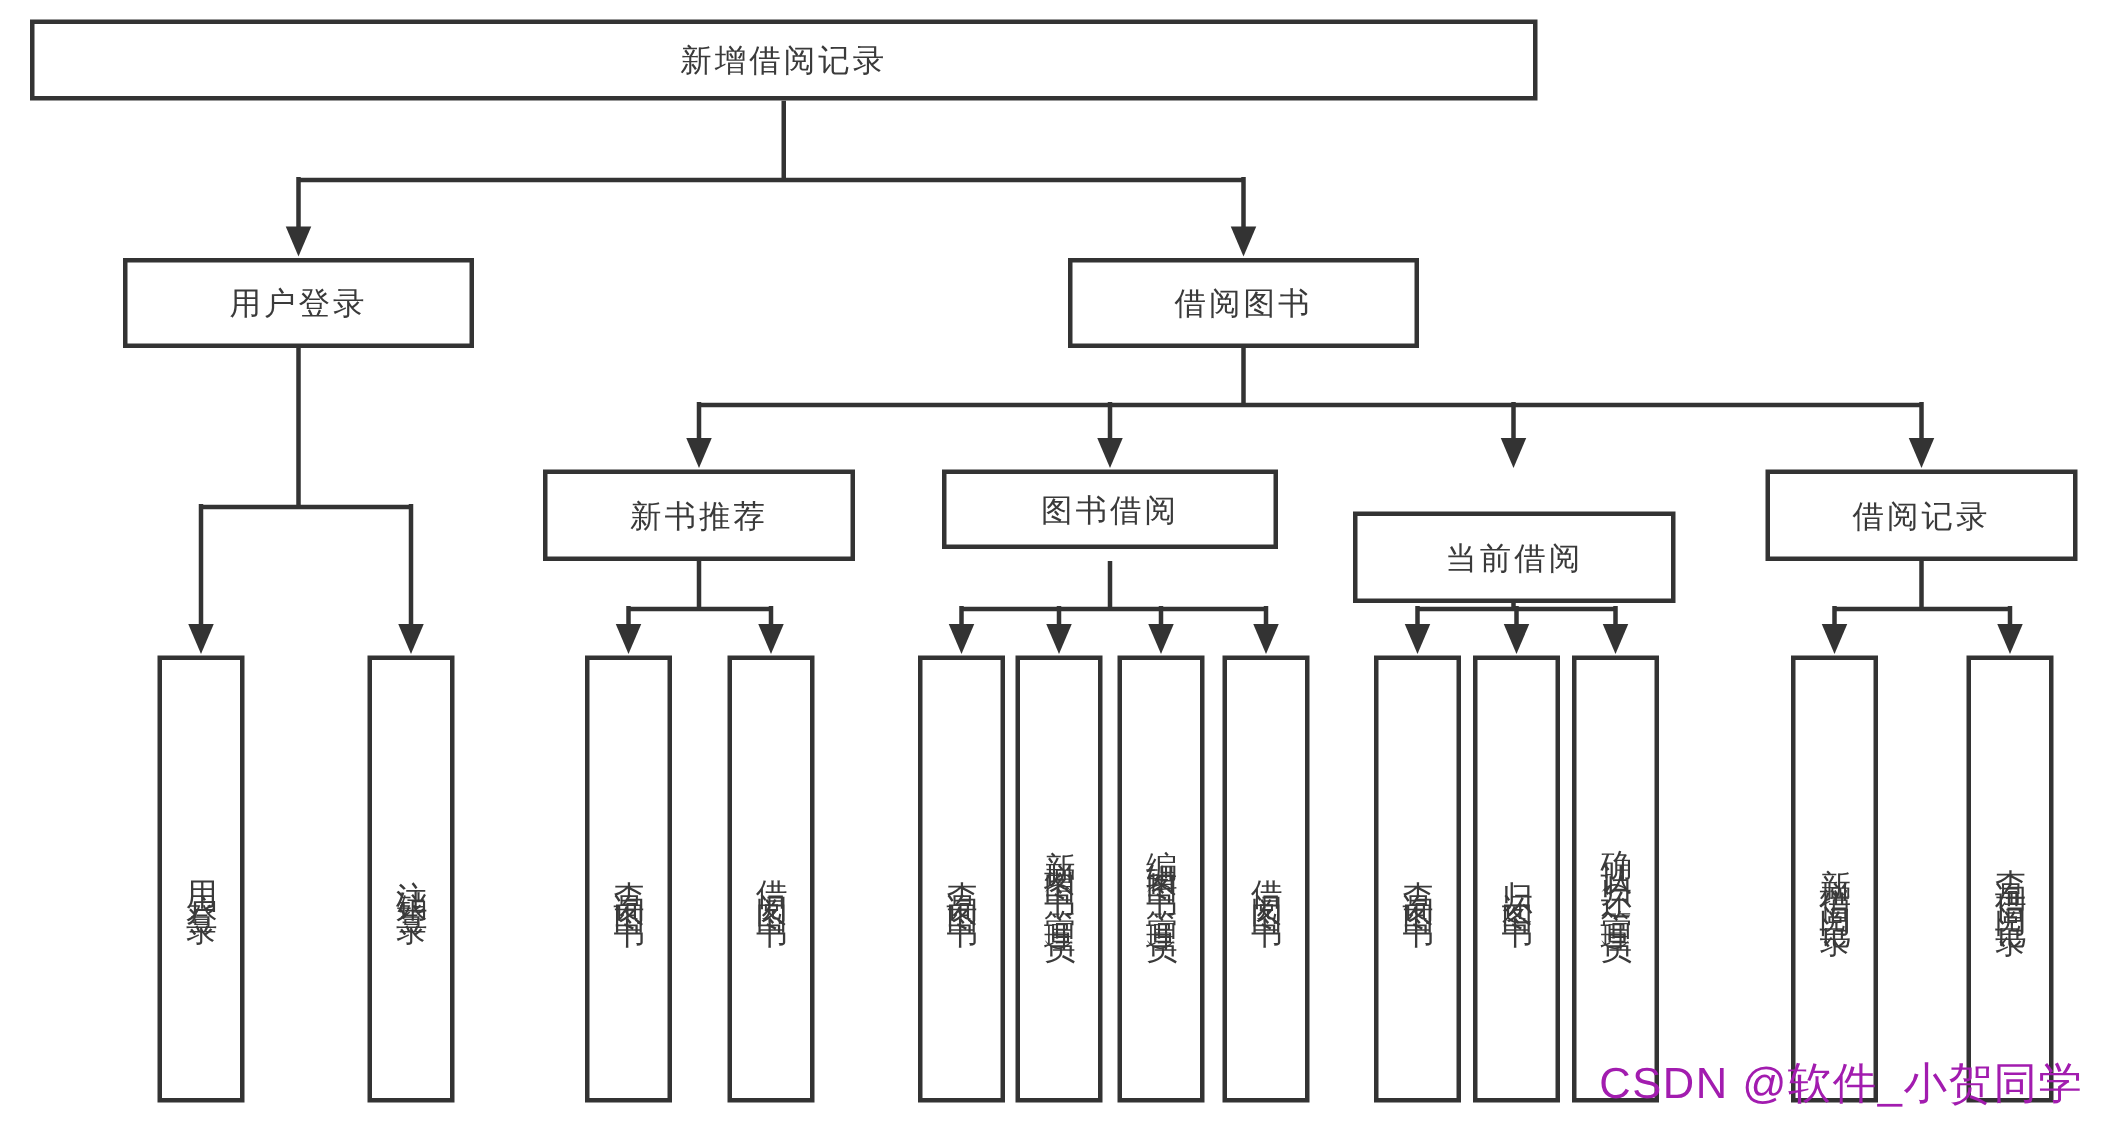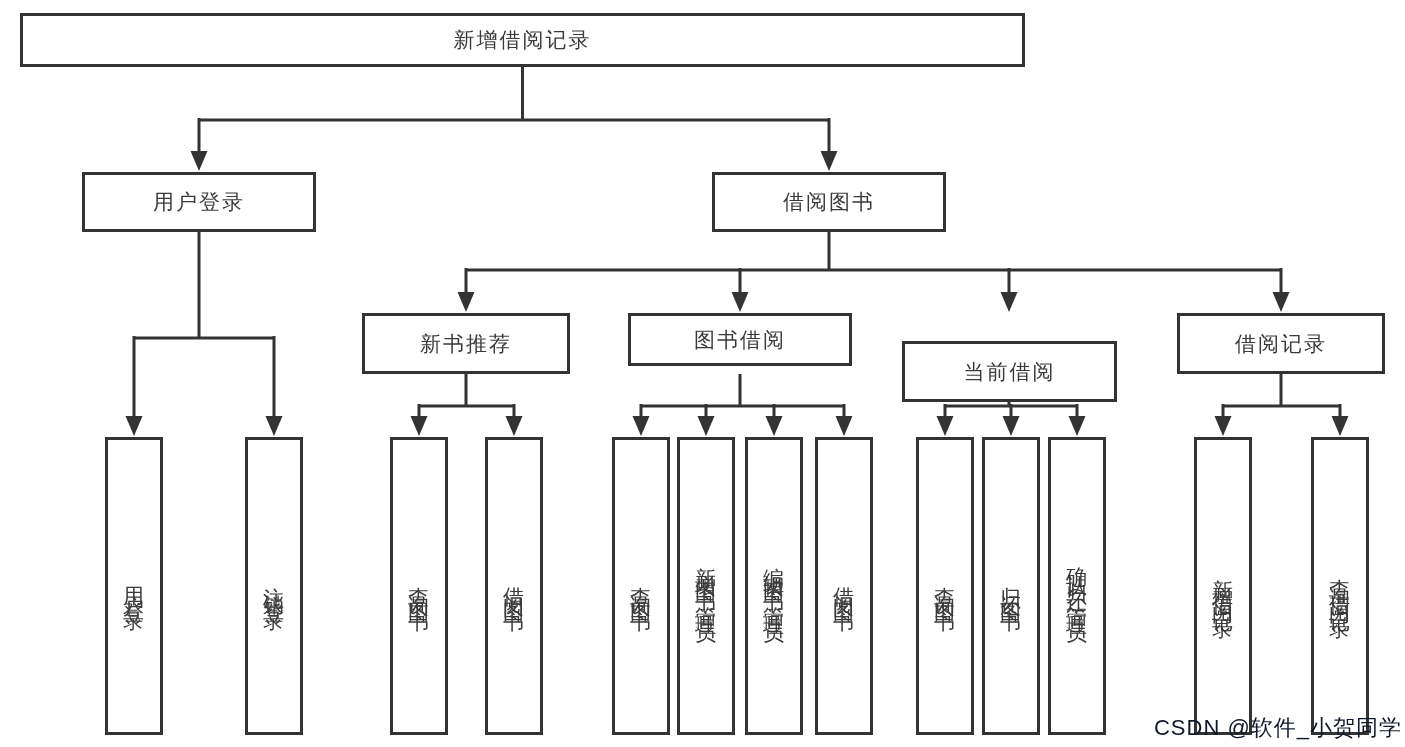--- a/index.html
+++ b/index.html
@@ -67,24 +67,24 @@
   .n-b2 { left: 677px; }
   .n-b3 { left: 745px; }
   .n-b4 { left: 815px; }
   .n-c1 { left: 916px; }
   .n-c2 { left: 982px; }
   .n-c3 { left: 1048px; }
   .n-r1 { left: 1194px; }
   .n-r2 { left: 1311px; }
   .watermark {
     position: absolute;
-    right: 3px;
+    right: 16px;
     bottom: 4px;
-    font-size: 22px;
-    color: #0f172a;
+    font-size: 29px;
+    color: #a21caf;
     letter-spacing: 1px;
     z-index: 5;
     white-space: nowrap;
   }
 </style>
 </head>
 <body>
 
 <div class="canvas">
 

